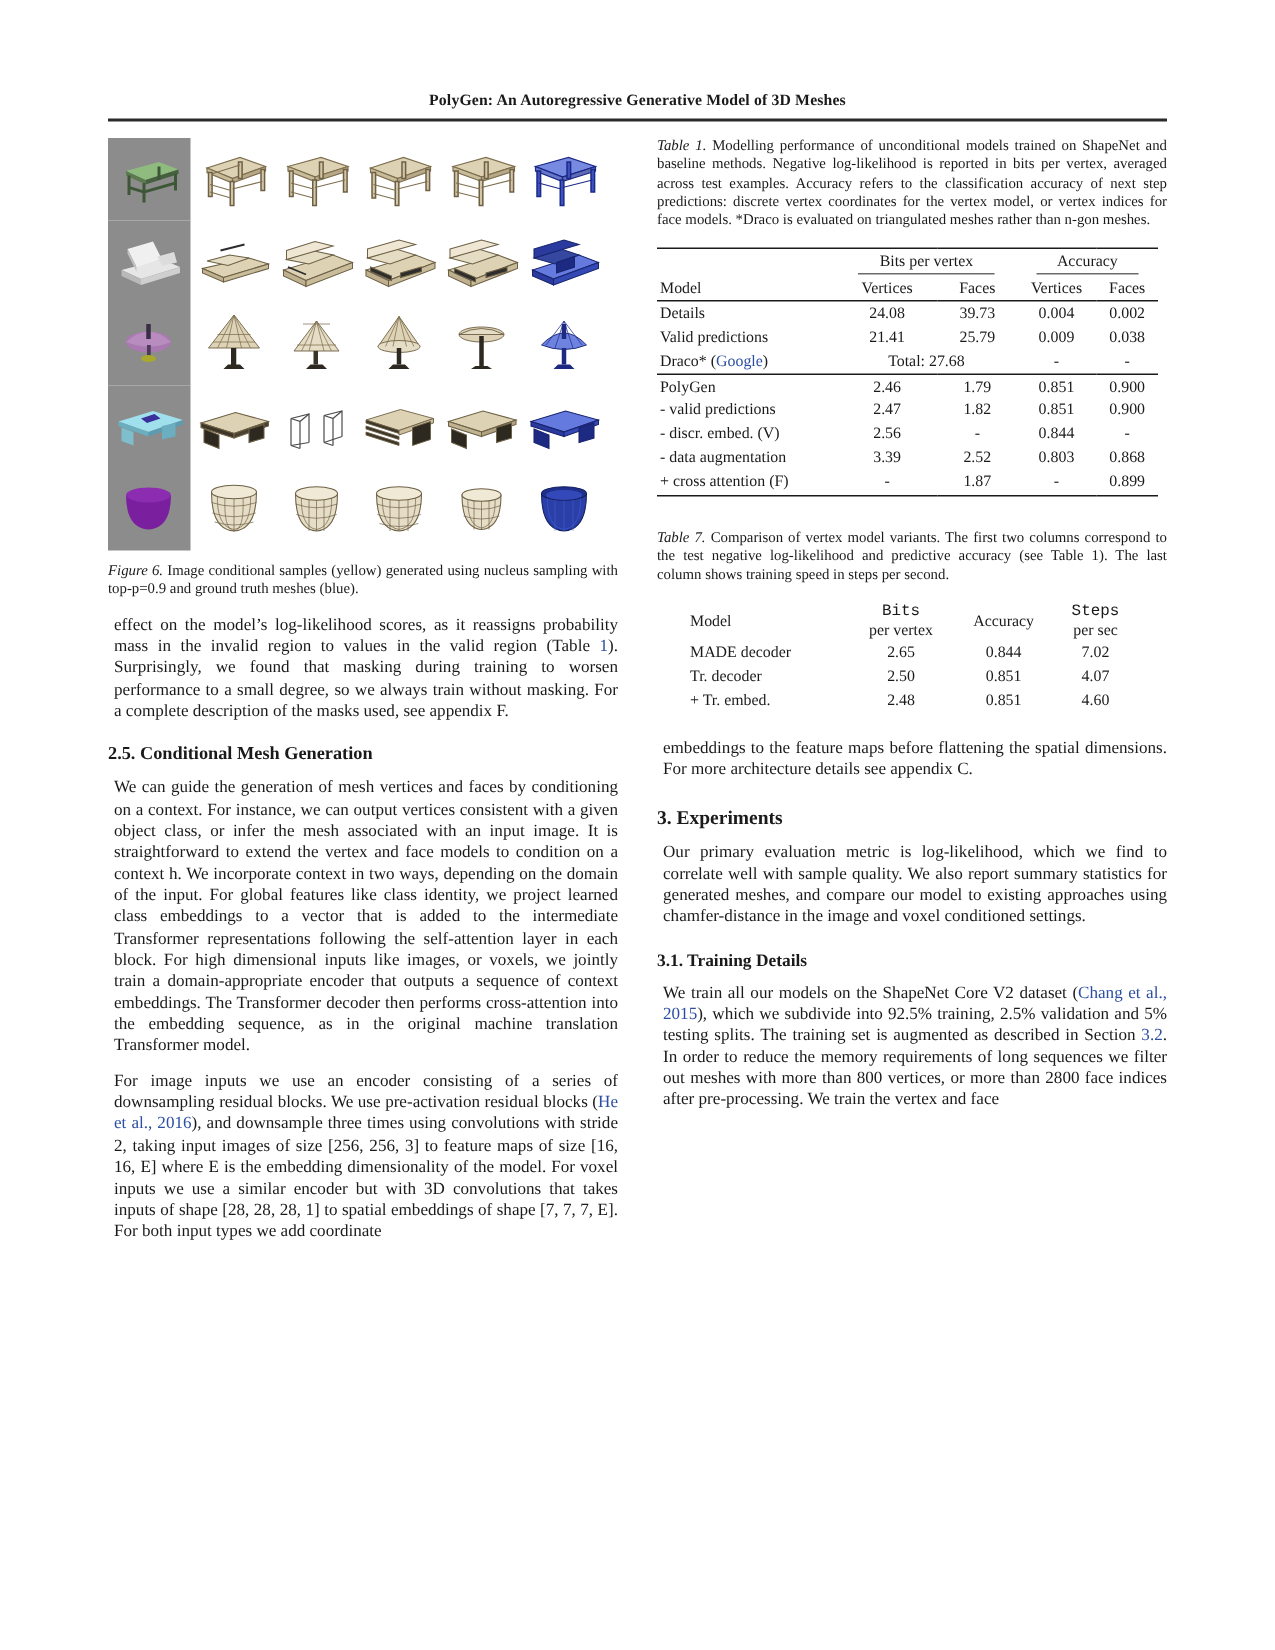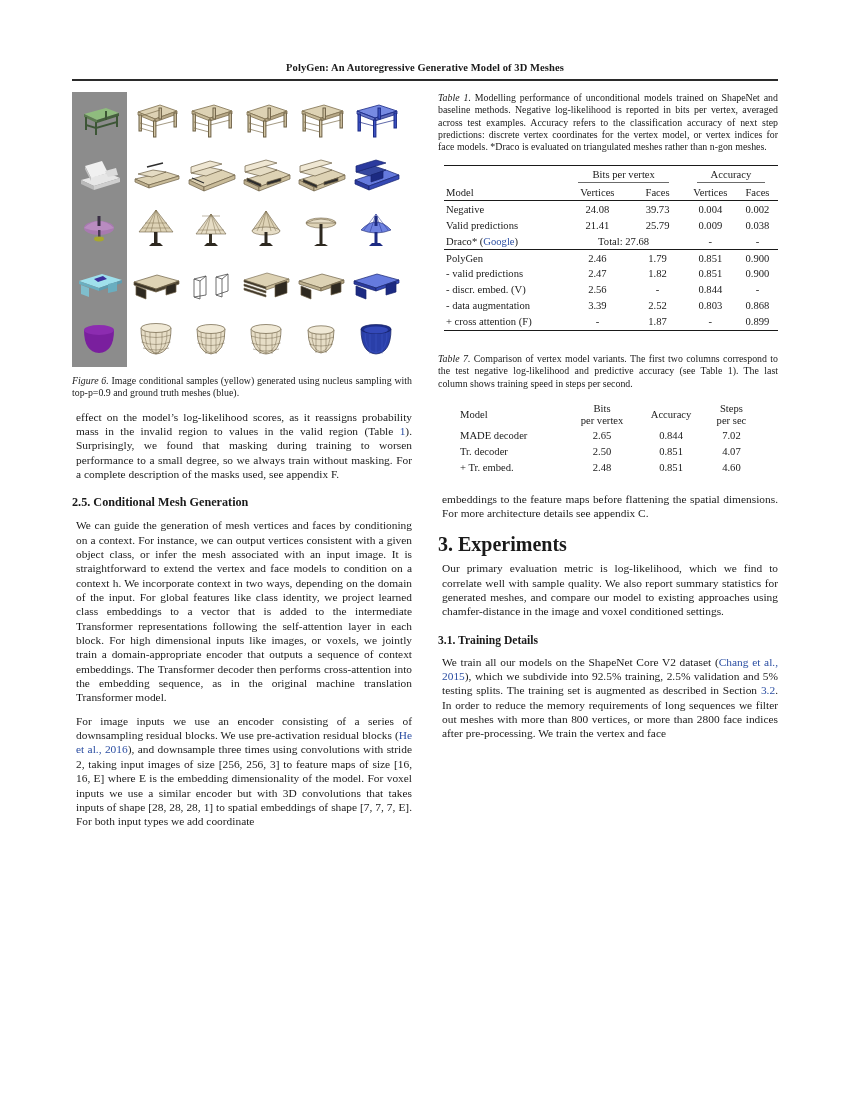--- a/index.html
+++ b/index.html
@@ -61,21 +61,21 @@
   }
   .cite { color: #2b4ea2; }
 
   h2.sec {
     margin: 14px 0 8px 0;
     font-size: 12.2px;
     font-weight: bold;
     line-height: 15px;
   }
   h2.sec.big {
-    font-size: 20px;
+    font-size: 13px;
     margin: 17px 0 9px 0;
   }
   h2.sec.sub {
     font-size: 11.6px;
     margin: 14px 0 7px 0;
   }
 
   .caption {
     font-size: 9.9px;
     line-height: 12.3px;
@@ -125,26 +125,26 @@
     padding-right: 12px;
   }
   .rule-top td   { border-top: 1.6px solid #1a1a1a; }
   .rule-mid td   { border-top: 0.9px solid #1a1a1a; }
   .rule-bot td   { border-bottom: 1.6px solid #1a1a1a; }
   .grouphead span.gl {
     display: inline-block;
     border-bottom: 0.8px solid #6b6b6b;
     padding: 0 14px 1px 14px;
   }
-  .t1wrap { width: 340px; display: flex; justify-content: flex-end; }
+  .t1wrap { width: 340px; display: flex; justify-content: flex-start; }
   .t1wrap table.sci { width: 334px; }
   .t2wrap { width: 340px; display: flex; justify-content: center; }
   .t2wrap table.sci { width: 300px; }
   .stack { display: block; line-height: 11.6px; }
-  .stack .s1 { display: block; }
+  .stack .s1 { display: block; font-family: Liberation Mono, monospace; }
   .stack .s2 { display: block; }
   .link { color: #2b4ea2; }
 </style>
 </head>
 <body>
 
 <div class="page">
 
   <div class="runhead">PolyGen: An Autoregressive Generative Model of 3D Meshes</div>
   <div class="runrule"></div>
@@ -616,21 +616,21 @@
         <td colspan="2"><span class="gl">Accuracy</span></td>
       </tr>
       <tr>
         <th class="model">Model</th>
         <th>Vertices</th>
         <th>Faces</th>
         <th>Vertices</th>
         <th>Faces</th>
       </tr>
       <tr class="rule-mid">
-        <td class="model">Negative</td>
+        <td class="model">Details</td>
         <td>24.08</td>
         <td>39.73</td>
         <td>0.004</td>
         <td>0.002</td>
       </tr>
       <tr>
         <td class="model">Valid predictions</td>
         <td>21.41</td>
         <td>25.79</td>
         <td>0.009</td>

